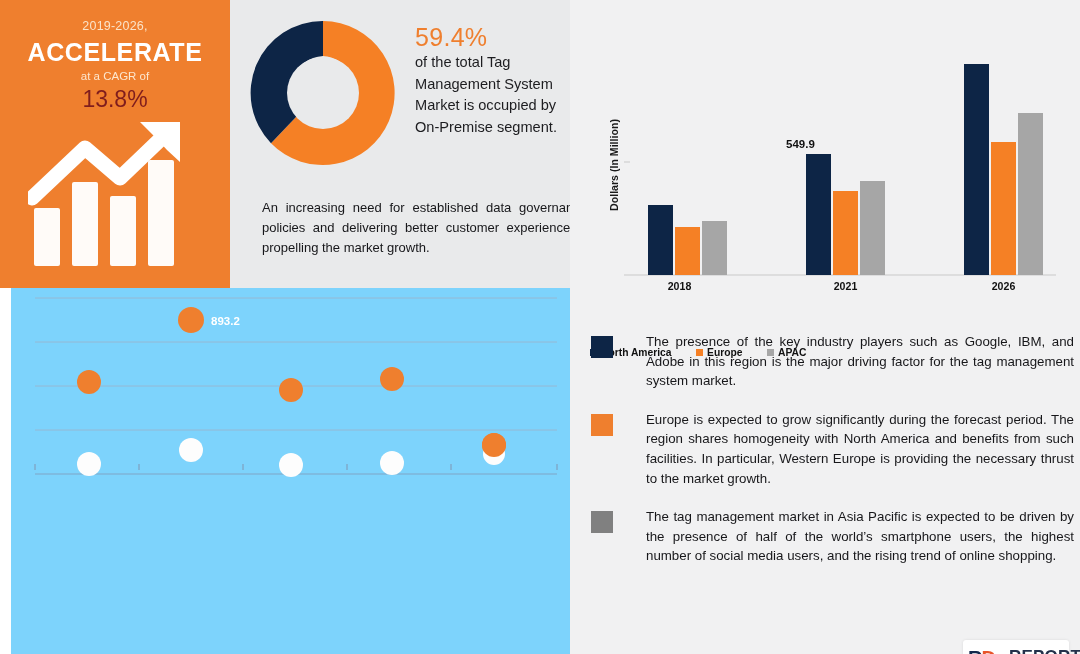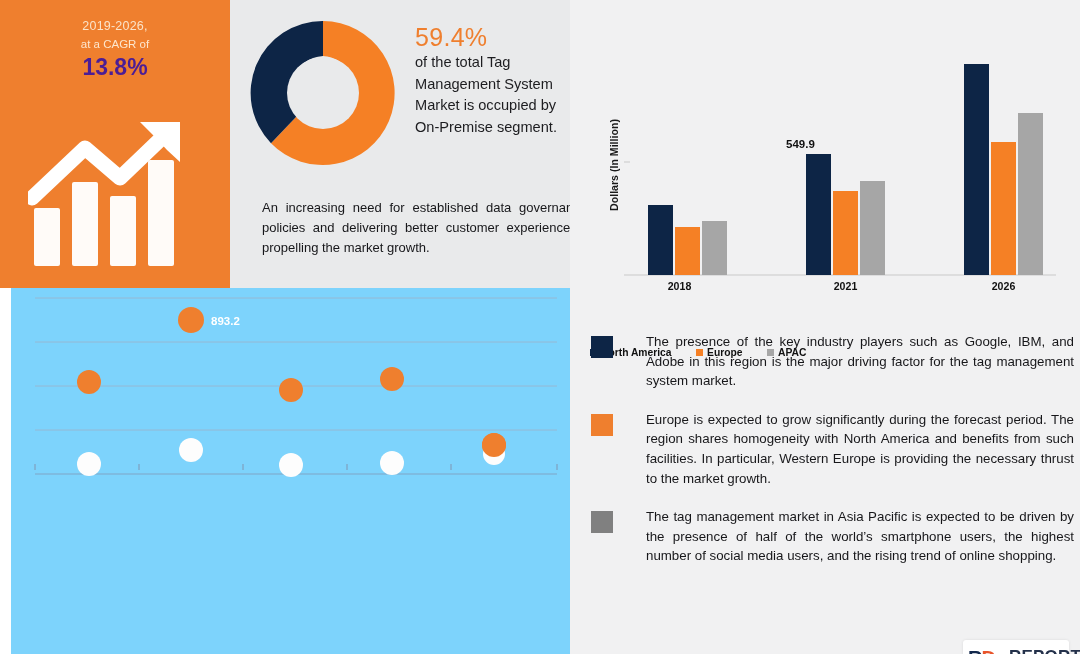--- a/index.html
+++ b/index.html
@@ -14,21 +14,21 @@
   
   .left-col{position:absolute;left:0;top:0;width:570px;height:464px;}
 
   
   .accel-panel{position:absolute;left:0;top:0;width:230px;height:288px;background:#ef7f2e;overflow:hidden;}
   .accel-text{position:absolute;left:0;top:18px;width:230px;text-align:center;z-index:3;}
   .accel-years{color:#fbe3c8;font-size:12.5px;letter-spacing:.2px;line-height:17px;}
   .accel-sub1{color:#fdf0e0;font-size:12.5px;line-height:18px;}
   .accel-big{color:#ffffff;font-size:25px;font-weight:bold;letter-spacing:.6px;line-height:30px;margin-top:2px;}
   .accel-sub2{color:#fde6cd;font-size:11.5px;line-height:19px;}
-  .accel-cagr{color:#4c1d95;font-size:23px;font-weight:bold;line-height:26px;}
+  .accel-cagr{color:#7f1d1d;font-size:23px;font-weight:normal;line-height:26px;}
   .accel-art{position:absolute;left:28px;top:120px;width:175px;height:150px;z-index:1;}
 
   
   .donut-block{position:absolute;left:230px;top:0;width:340px;height:288px;background:#e9eaeb;}
   .donut-wrap{position:absolute;left:8px;top:8px;width:170px;height:170px;}
   .headline{position:absolute;left:185px;top:22px;width:148px;}
   .headline .pct{color:#ef7f2e;font-size:25px;line-height:30px;font-weight:normal;letter-spacing:.3px;}
   .headline .desc{color:#1d1d20;font-size:14.6px;line-height:21.5px;}
   .donut-para{position:absolute;left:8px;top:198px;width:325px;color:#17171a;
     font-size:13px;line-height:20px;text-align:justify;margin-left:24px;}
@@ -73,20 +73,21 @@
       <svg class="accel-art" viewBox="0 0 175 150">
         <rect x="6" y="88" width="26" height="58" rx="2" fill="#ffffff" opacity=".97"></rect>
         <rect x="44" y="62" width="26" height="84" rx="2" fill="#ffffff" opacity=".97"></rect>
         <rect x="82" y="76" width="26" height="70" rx="2" fill="#ffffff" opacity=".97"></rect>
         <rect x="120" y="40" width="26" height="106" rx="2" fill="#ffffff" opacity=".97"></rect>
         <path d="M4 78 L57 28 L92 58 L140 12" stroke="#ffffff" stroke-width="15" fill="none" stroke-linecap="round" stroke-linejoin="round"></path>
         <path d="M112 2 L152 2 L152 42 L139 30 L126 16 Z" fill="#ffffff"></path>
       </svg>
       <div class="accel-text">
         <div class="accel-years">2019-2026,</div>
+        <div class="accel-big">ACCELERATE</div>
         <div class="accel-sub2">at a CAGR of</div>
         <div class="accel-cagr">13.8%</div>
       </div>
     </div>
 
     <div class="donut-block">
       <svg class="donut-wrap" viewBox="0 0 170 170">
 
         <path d="M85 13 A72 72 0 1 1 33.0 135.2 L58.7 108.3 A35 35 0 1 0 85 48 Z" fill="#f58025"></path>
         <path d="M33.0 135.2 A72 72 0 0 1 85 13 L85 48 A37 37 0 0 0 58.7 108.3 Z" fill="#0d2546"></path>

